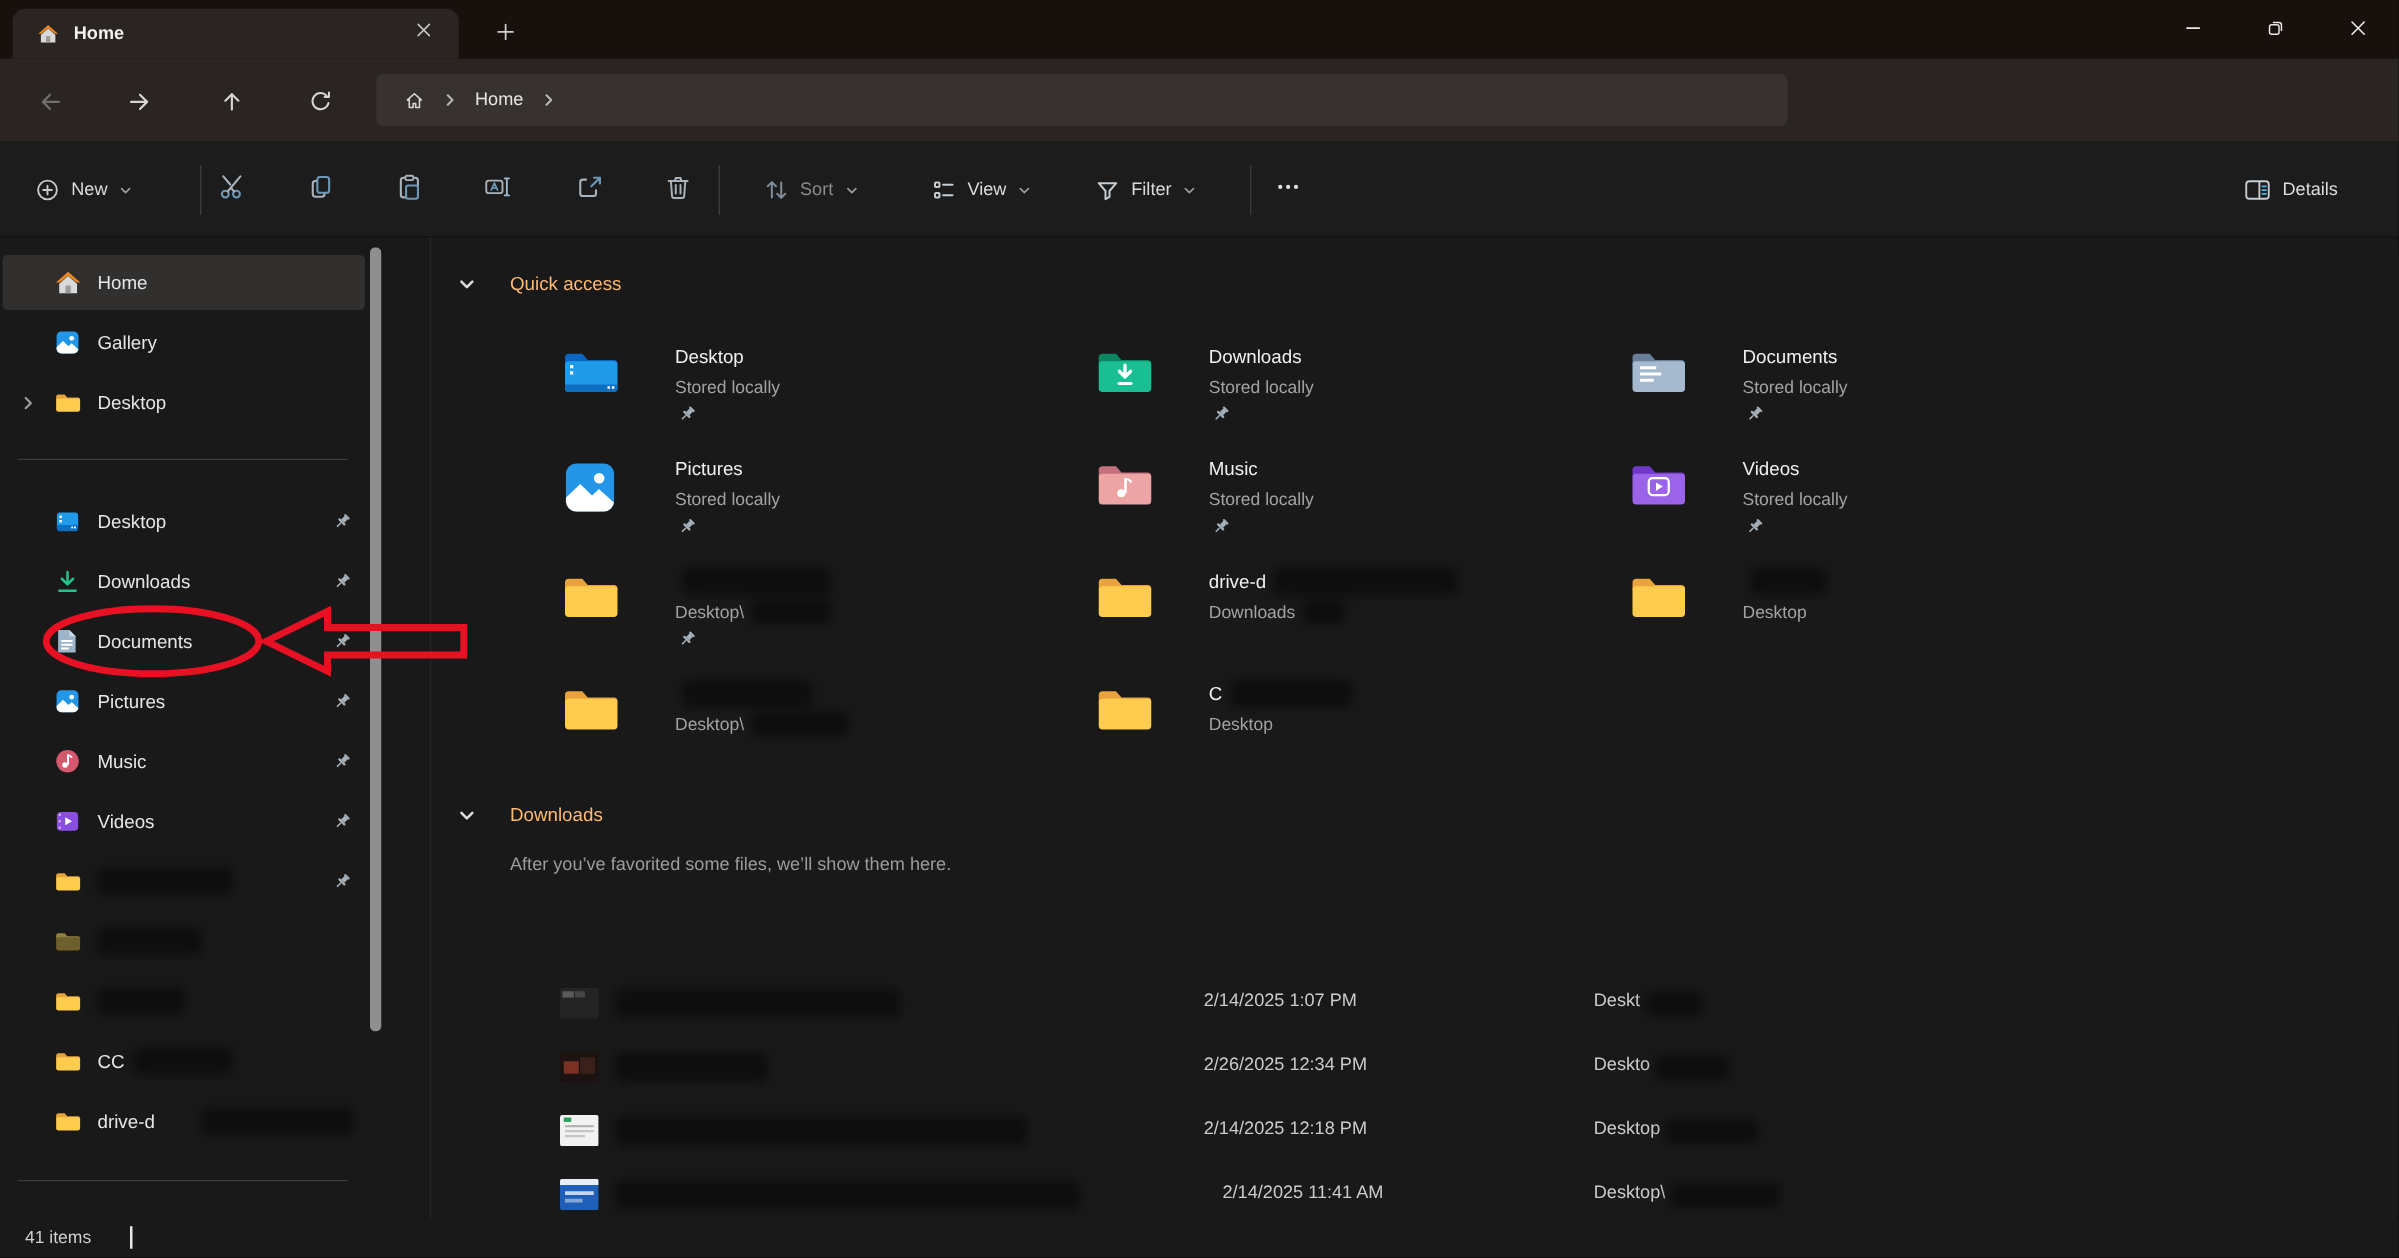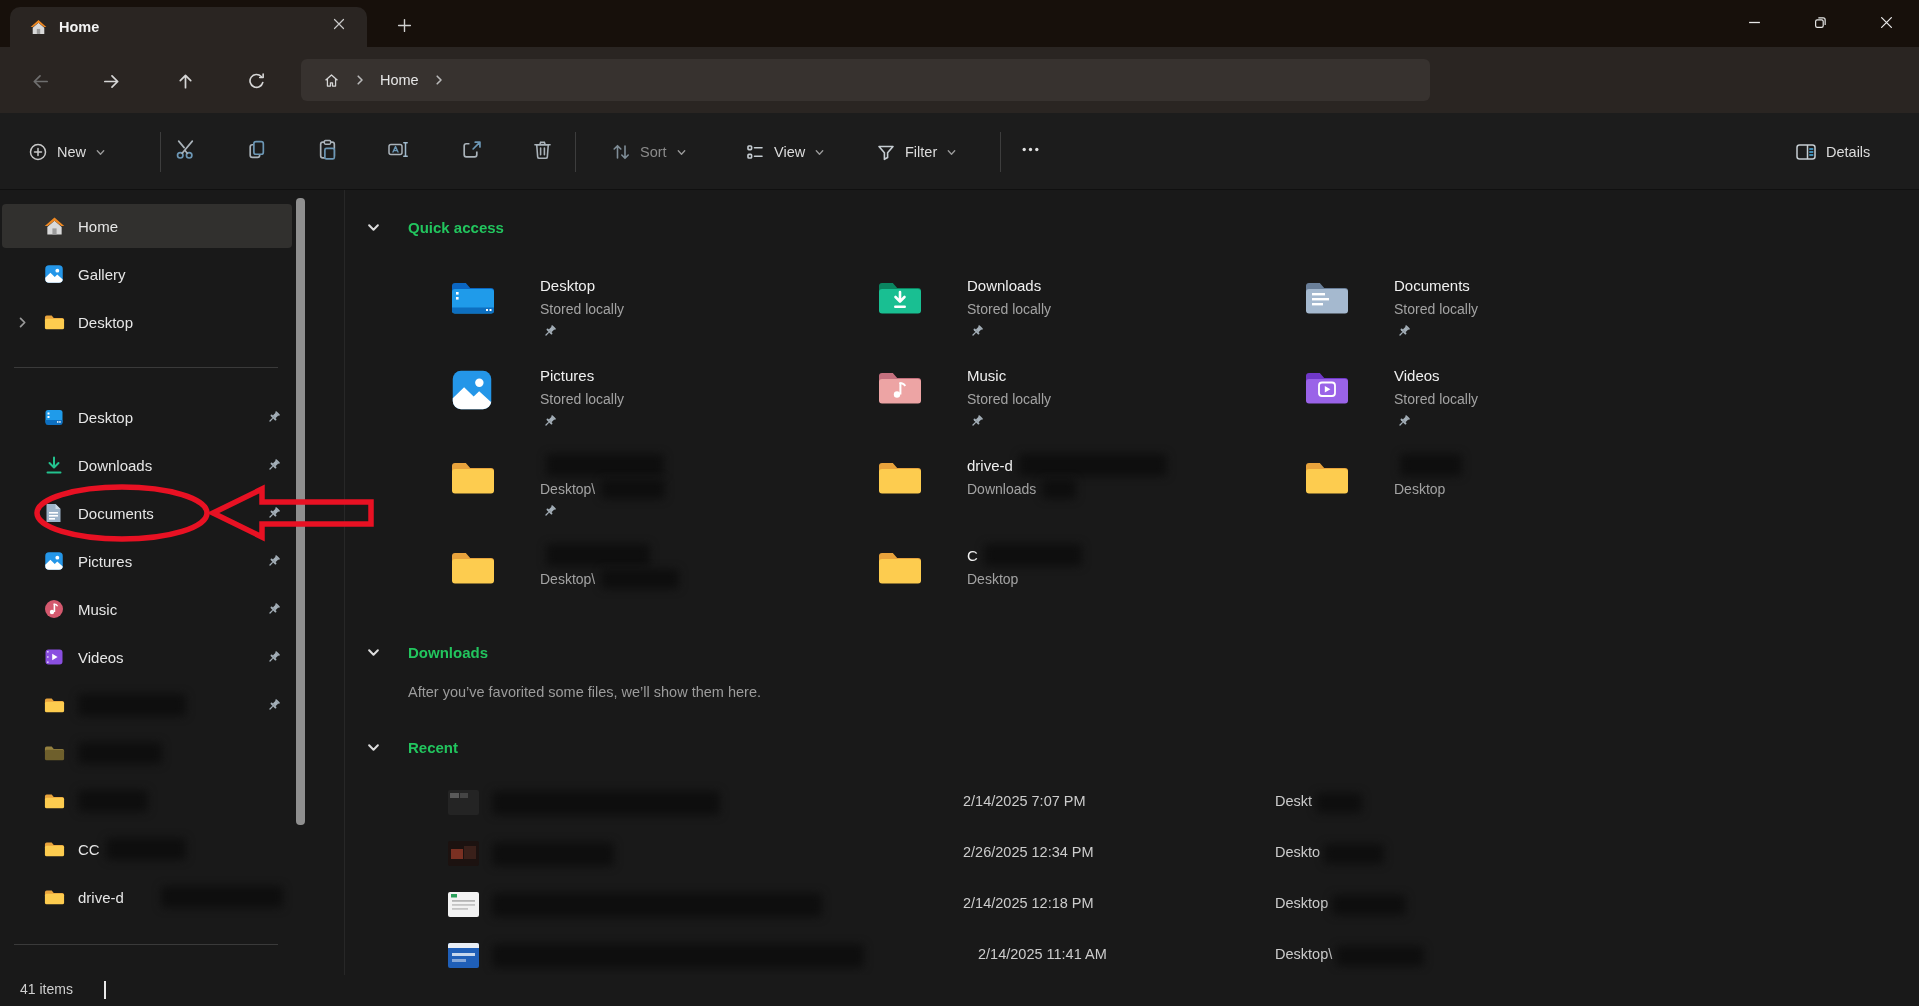--- a/index.html
+++ b/index.html
@@ -52,21 +52,21 @@
                display:flex; align-items:center; }
   .side-item.selected { background:#31302e; }
   .side-expander { position:absolute; left:14px; display:flex; }
   .side-icon { position:absolute; left:42px; display:flex; }
   .side-label { position:absolute; left:76px; color:#e6e6e6; font-size:15px; white-space:nowrap; }
   .side-pin { position:absolute; left:264px; display:flex; }
   .divider-h { position:absolute; height:1px; background:#3a3a3a; }
 
   .section-header { position:absolute; display:flex; align-items:center; }
   .section-chev { display:flex; }
-  .section-title { position:absolute; left:42px; color:#22c55e; font-size:15px; font-weight:bold; white-space:nowrap; }
+  .section-title { position:absolute; left:42px; color:#fdba74; font-size:15px; font-weight:normal; white-space:nowrap; }
   .empty-text { position:absolute; left:408px; color:#9c9c9c; font-size:14.5px; }
 
   .tile-icon { position:absolute; }
   .tile-name { position:absolute; color:#f0f0f0; font-size:15px; white-space:nowrap; display:flex; align-items:center; gap:6px; }
   .tile-sub  { position:absolute; color:#a3a3a3; font-size:14px; white-space:nowrap; display:flex; align-items:center; gap:6px; }
   .tile-pin  { position:absolute; display:flex; }
 
   .recent-thumb { position:absolute; width:31px; height:25px; border-radius:2px; overflow:hidden; }
   .recent-name  { position:absolute; display:flex; align-items:center; }
   .recent-date  { position:absolute; color:#cccccc; font-size:14.5px; white-space:nowrap; }
@@ -778,41 +778,33 @@
   <div class="section-header" style="left:366px; top:645px; width:600px;">
     <span class="section-chev" id="chev-fav">
         <svg width="15" height="15" viewBox="0 0 12 12" fill="none" stroke="#dcdcdc" stroke-width="1.6" stroke-linecap="round" stroke-linejoin="round">
           <path d="M2.5 4.2L6 7.8 9.5 4.2"></path>
         </svg>
       </span>
     <span class="section-title">Downloads</span>
   </div>
   <div class="empty-text" style="top:684px;">After you’ve favorited some files, we’ll show them here.</div>
 
-  <div class="section-header" style="left:366px; top:740px; width:600px;">
-    <span class="section-chev" id="chev-rec">
-        <svg width="15" height="15" viewBox="0 0 12 12" fill="none" stroke="#dcdcdc" stroke-width="1.6" stroke-linecap="round" stroke-linejoin="round">
-          <path d="M2.5 4.2L6 7.8 9.5 4.2"></path>
-        </svg>
-      </span>
-    <span class="section-title">Recent</span>
-  </div>
   <div id="recent-rows">
       <div>
         <span class="recent-thumb" style="left: 448px; top: 790px;">
           <svg width="31" height="25" viewBox="0 0 31 25">
             <rect width="31" height="25" fill="#242424"></rect>
             <rect x="2" y="3" width="9" height="5" fill="#5a5a5a"></rect>
             <rect x="12" y="3" width="8" height="5" fill="#454545"></rect>
           </svg>
         </span>
         <span class="recent-name" style="left: 492px; top: 790px; height: 25px;">
           <span class="blob" style="height: 24px; width: 228px;"></span>
         </span>
-        <span class="recent-date" style="left: 963px; top: 793px;">2/14/2025 7:07 PM</span>
+        <span class="recent-date" style="left: 963px; top: 793px;">2/14/2025 1:07 PM</span>
         <span class="recent-loc" style="left: 1275px; top: 793px; height: 20px;">
           <span>Deskt</span>
           <span class="blob" style="height: 20px; width: 46px;"></span>
         </span>
       </div>
       <div>
         <span class="recent-thumb" style="left: 448px; top: 841px;">
           <svg width="31" height="25" viewBox="0 0 31 25">
             <rect width="31" height="25" fill="#1c1210"></rect>
             <rect x="3" y="8" width="12" height="10" fill="#7a3022"></rect>

